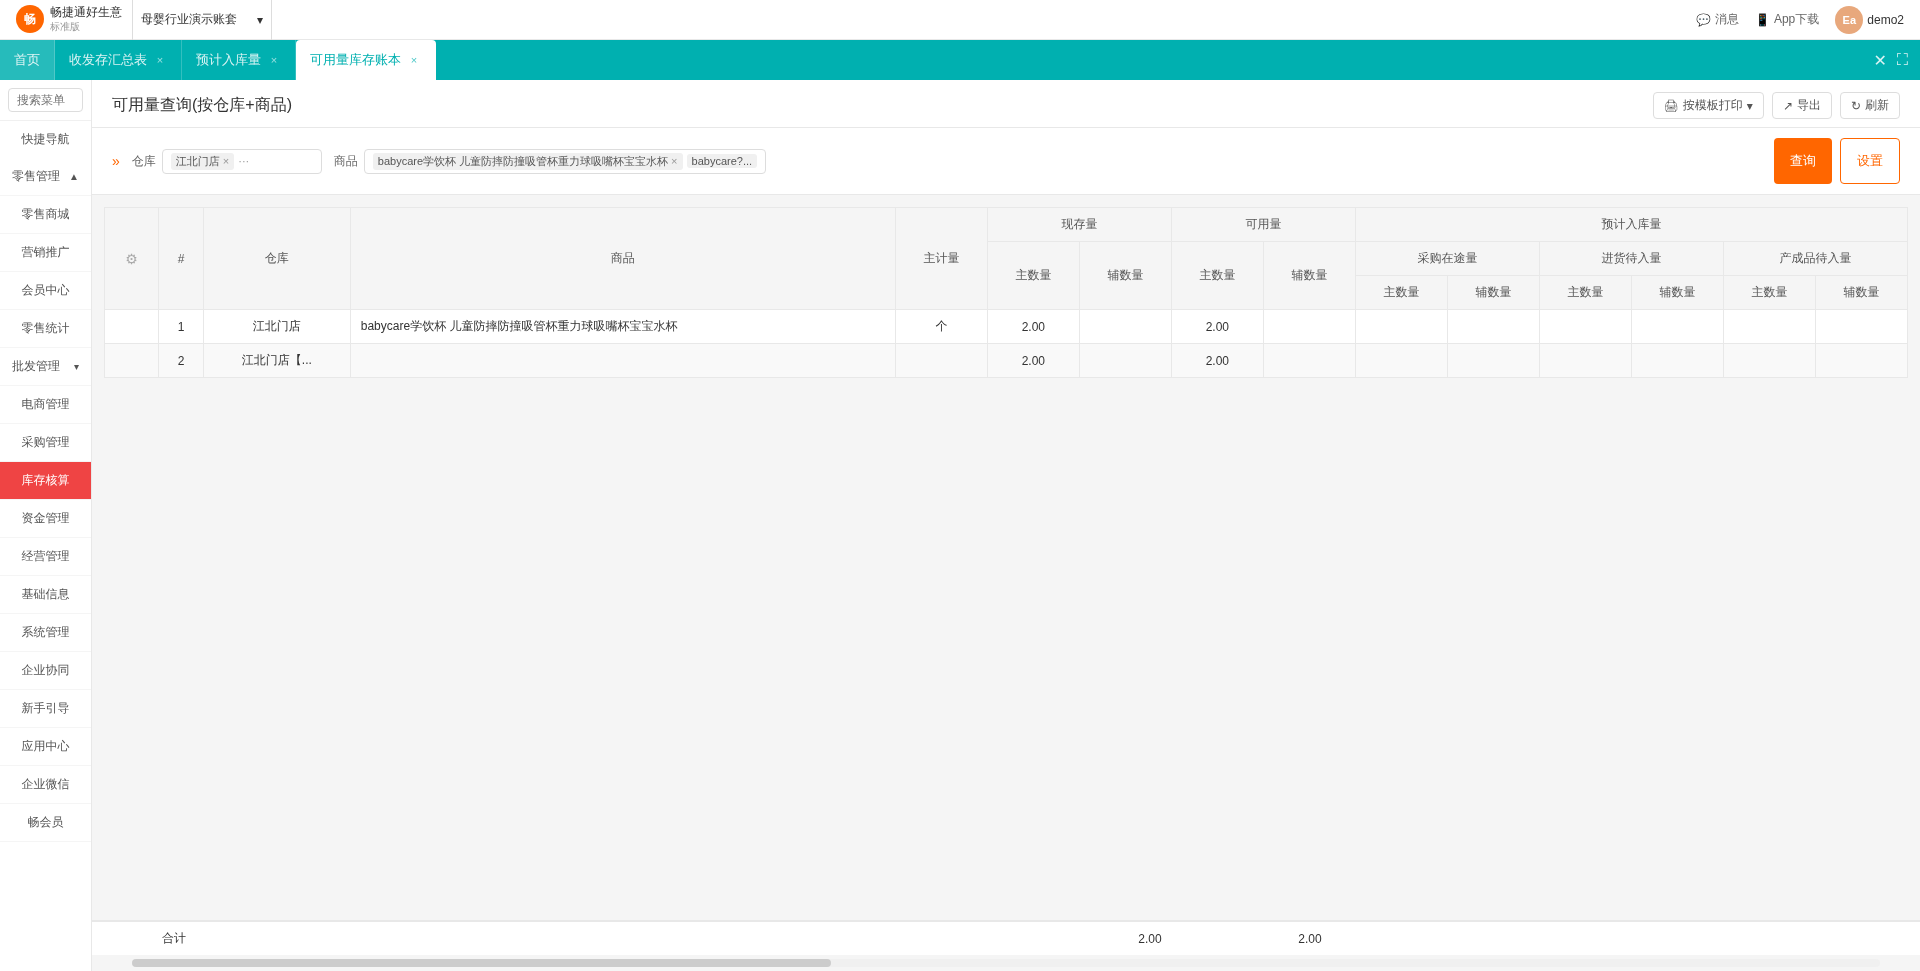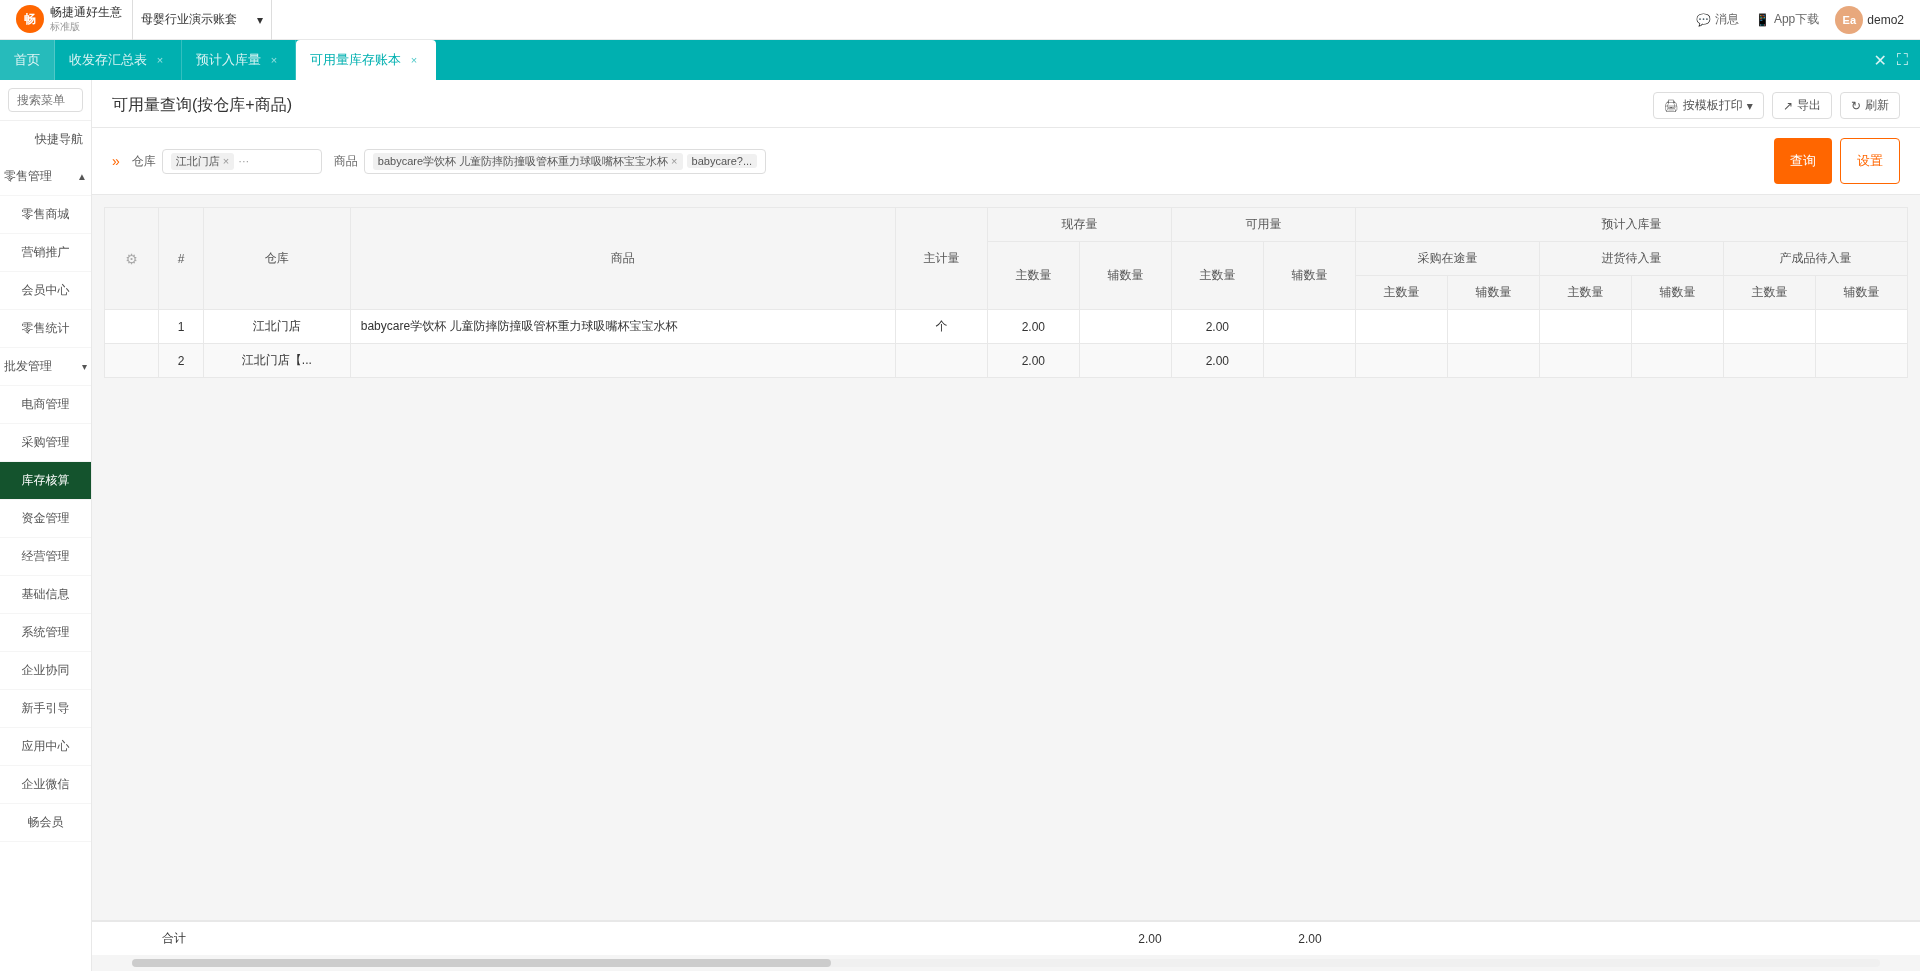--- a/index.html
+++ b/index.html
@@ -80,24 +80,24 @@
       outline: none;
     }
     .sidebar-item {
       padding: 10px 8px;
       font-size: 12px;
       color: #555;
       cursor: pointer;
       text-align: center;
       border-bottom: 1px solid #f5f5f5;
     }
-    .sidebar-item.active { background: #14532d; color: white; font-weight: 500; }
-    .sidebar-item.with-arrow { display: flex; align-items: center; justify-content: space-between; padding: 10px 4px; }
+    .sidebar-item.active { background: #ef4444; color: white; font-weight: 500; }
+    .sidebar-item.with-arrow { display: flex; align-items: center; justify-content: space-between; padding: 10px 12px; }
     .sidebar-item.with-arrow .arrow { font-size: 10px; }
-    .sidebar-quick { padding: 10px 8px; font-size: 12px; color: #555; text-align: right; cursor: pointer; }
+    .sidebar-quick { padding: 10px 8px; font-size: 12px; color: #555; text-align: center; cursor: pointer; }
 
     
     .content-area { flex: 1; display: flex; flex-direction: column; overflow: hidden; background: #f5f5f5; }
 
     
     .page-header {
       background: #fff;
       padding: 12px 20px 8px;
       border-bottom: 1px solid #e8e8e8;
       display: flex;

